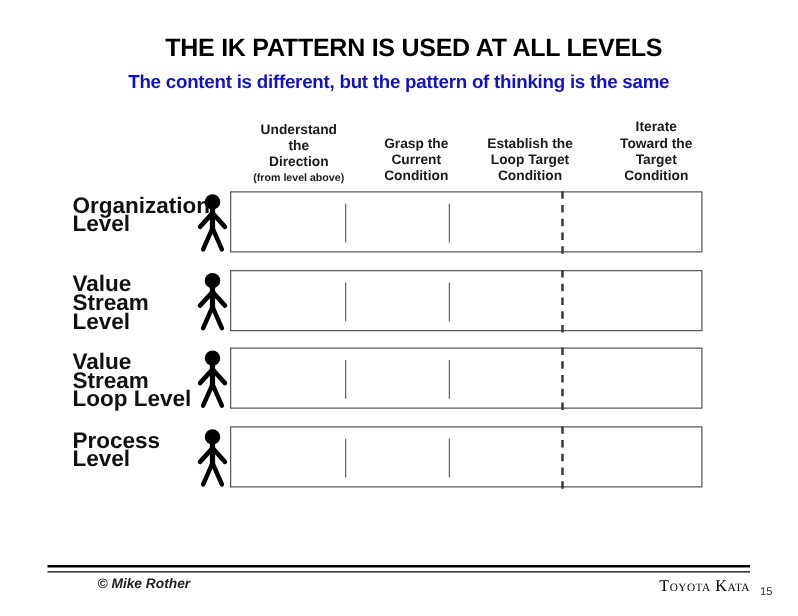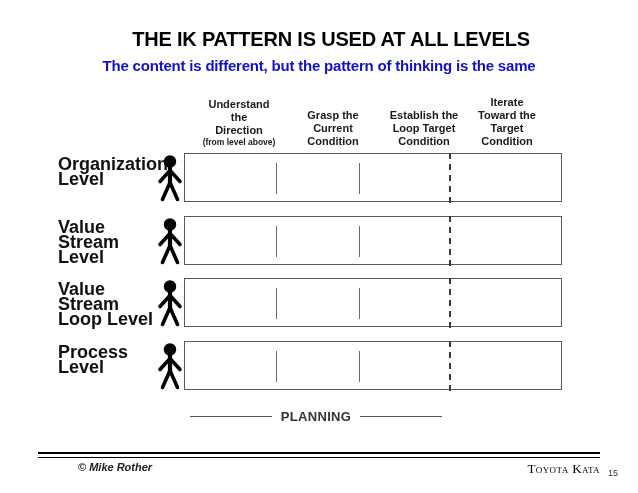--- a/index.html
+++ b/index.html
@@ -58,21 +58,21 @@
   }
   .col-head .sub {
     display: block;
     font-size: 8.5px;
     font-weight: bold;
     line-height: 11px;
   }
   #col-head-0 { left: 0px;   width: 110px; }
   #col-head-1 { left: 105px; width: 88px;  }
   #col-head-2 { left: 188px; width: 104px; }
-  #col-head-3 { left: 268px; width: 110px; margin-top: 25px; }
+  #col-head-3 { left: 286px; width: 110px; margin-top: 25px; }
 
   
   .row {
     position: absolute;
     left: 50px;
     width: 520px;
     height: 52px;
   }
   #row-0 { top: 151px; }
   #row-1 { top: 214px; }
@@ -323,24 +323,19 @@
     </svg>
   </div>
   <div class="row-box">
     <div class="divider-solid d1"></div>
     <div class="divider-solid d2"></div>
     <div class="divider-dashed"></div>
   </div>
 </div>
 
 <div id="phase-bar">
-  <div id="planning-group">
-    <span class="rule"></span>
-    <span id="planning-label">PLANNING</span>
-    <span class="rule"></span>
-  </div>
 </div>
 
 <div id="footer-rule-thick"></div>
 <div id="footer-rule-thin"></div>
 <div id="footer-copyright">© Mike Rother</div>
 <div id="footer-brand">Toyota Kata</div>
 <div id="page-number">15</div>
 
 </body></html>

